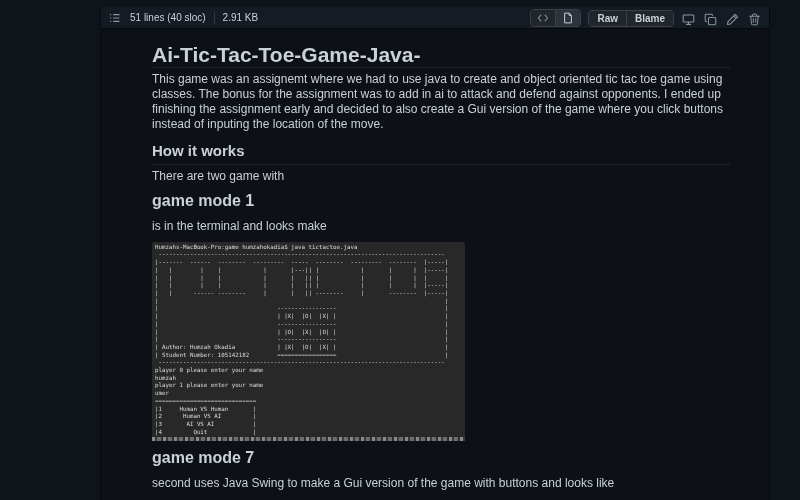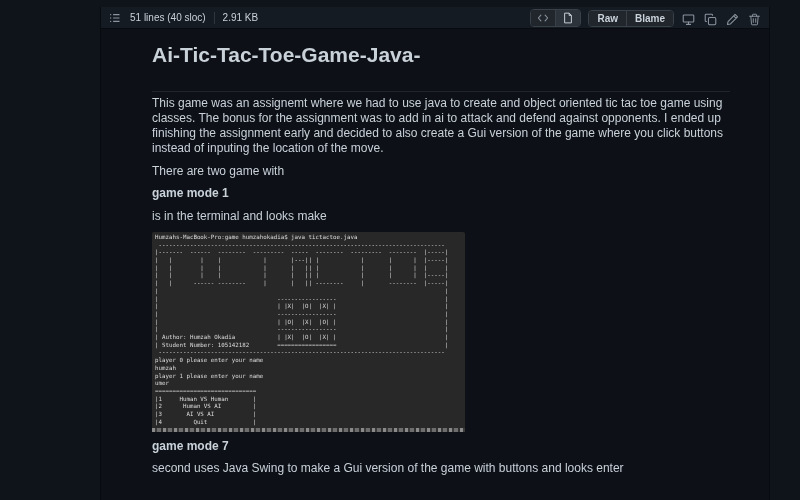--- a/index.html
+++ b/index.html
@@ -47,27 +47,27 @@
     background:var(--button-bg);border:none;margin:0;padding:2px 8px;
     font-size:10px;font-weight:bold;color:var(--text);cursor:pointer;
     font-family:"Liberation Sans","DejaVu Sans",sans-serif;
   }
   .btn-group .gbtn + .gbtn{border-left:1px solid var(--button-border);}
   
   .markdown{padding:14px 40px 0 51px;width:669px;}
   .markdown-inner{width:578px;}
   h1{
     font-size:21px;line-height:1.15;font-weight:bold;color:var(--text);
-    margin:0 0 4px;padding-bottom:24px;border-bottom:1px solid var(--border);
+    margin:0 0 4px;padding-bottom:0;border-bottom:1px solid var(--border);
   }
   h2{
     font-size:15px;line-height:1.15;font-weight:bold;color:var(--text);
     margin:10px 0 4px;padding-bottom:5px;border-bottom:1px solid var(--border);
   }
-  h3{font-size:12px;line-height:1.15;font-weight:bold;color:var(--text);margin:8px 0 8px;}
+  h3{font-size:16px;line-height:1.15;font-weight:bold;color:var(--text);margin:8px 0 8px;}
   p{font-size:12px;line-height:15px;margin:0 0 8px;color:var(--text);}
   
   .terminal{
     width:313px;margin:4px 0 8px;background:var(--terminal-bg);
     border-radius:2px;padding:2px 0 0 3px;cursor:pointer;
   }
   .terminal pre{
     margin:0;font-family:"DejaVu Sans Mono",monospace;
     font-size:5.8px;line-height:7.7px;color:var(--terminal-text);
     white-space:pre;overflow:hidden;
@@ -157,20 +157,21 @@
       </button>
     </div>
   </div>
 
   <div class="markdown">
     <div class="markdown-inner">
       <h1>Ai-Tic-Tac-Toe-Game-Java-</h1>
 
       <p>This game was an assignemt where we had to use java to create and object oriented tic tac toe game using classes. The bonus for the assignment was to add in ai to attack and defend against opponents. I ended up finishing the assignment early and decided to also create a Gui version of the game where you click buttons instead of inputing the location of the move.</p>
 
+      <h2>How it works</h2>
       <p>There are two game with</p>
 
       <h3>game mode 1</h3>
       <p>is in the terminal and looks make</p>
 
       <div class="terminal">
         <pre>Humzahs-MacBook-Pro:game humzahokadia$ java tictactoe.java
  ----------------------------------------------------------------------------------
 |-------  ------  --------  ---------  -----  --------  ---------  --------  |-----|
 |   |        |    |            |       |---|| |            |       |      |  |-----|
@@ -192,17 +193,17 @@
 umer
 =============================
 |1     Human VS Human       |
 |2      Human VS AI         |
 |3       AI VS AI           |
 |4         Quit             |</pre>
         <div class="statusbar"></div>
       </div>
 
       <h3>game mode 7</h3>
-      <p>second uses Java Swing to make a Gui version of the game with buttons and looks enter</p>
+      <p>second uses Java Swing to make a Gui version of the game with buttons and looks like</p>
     </div>
   </div>
 
 </div>
 
 </body></html>

